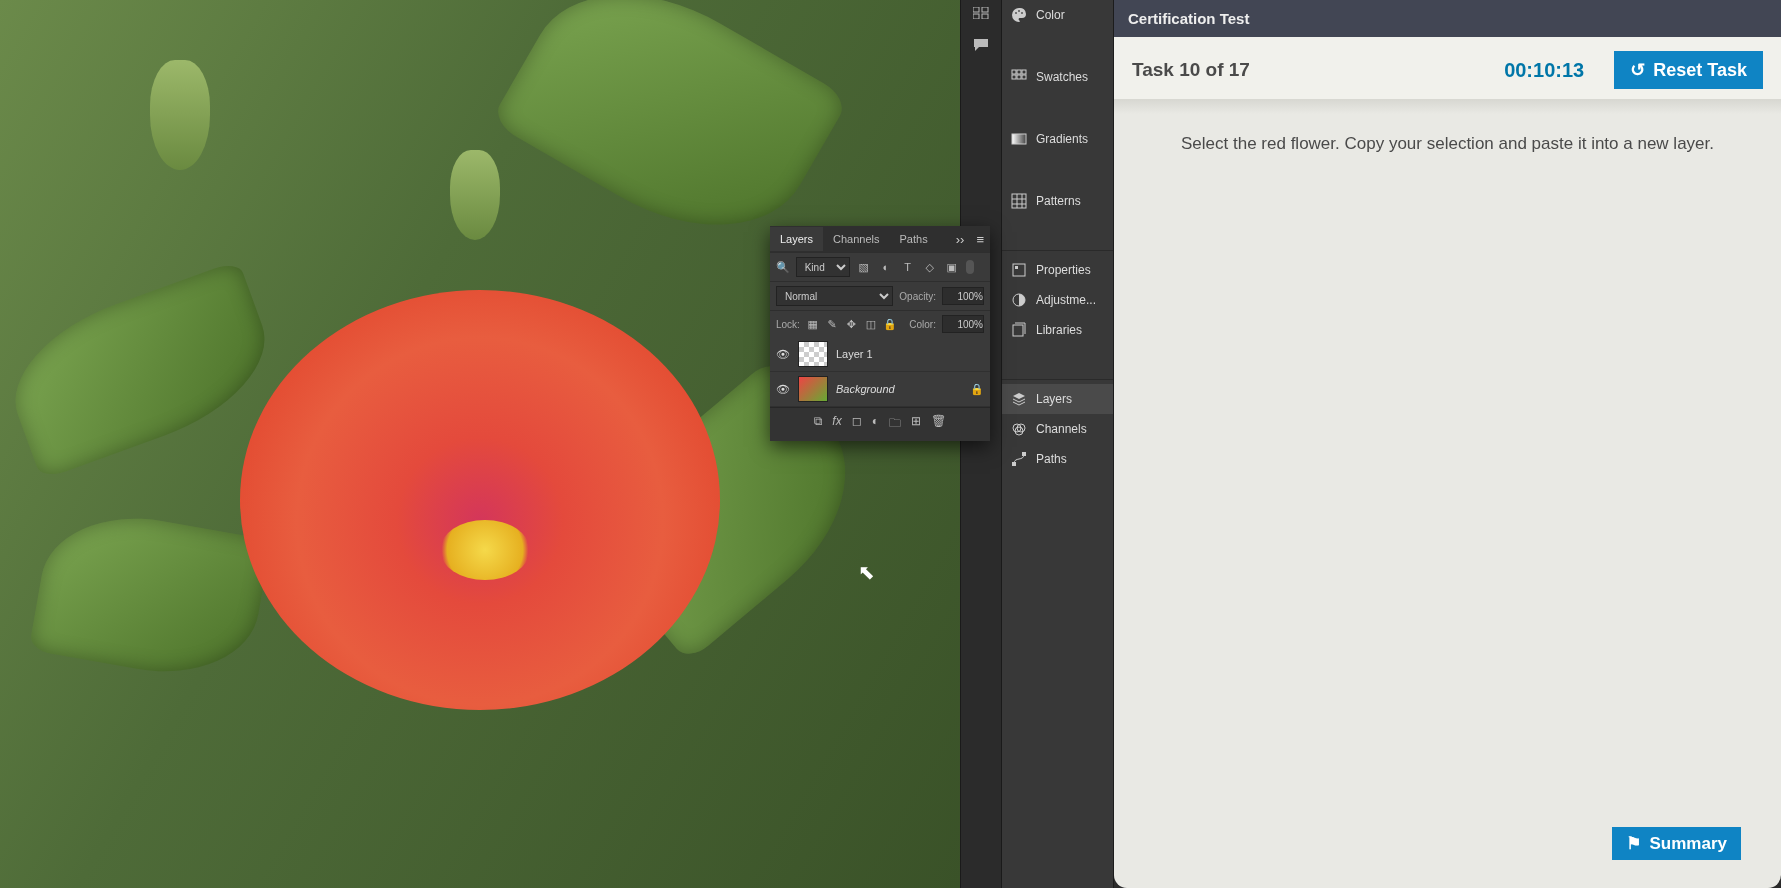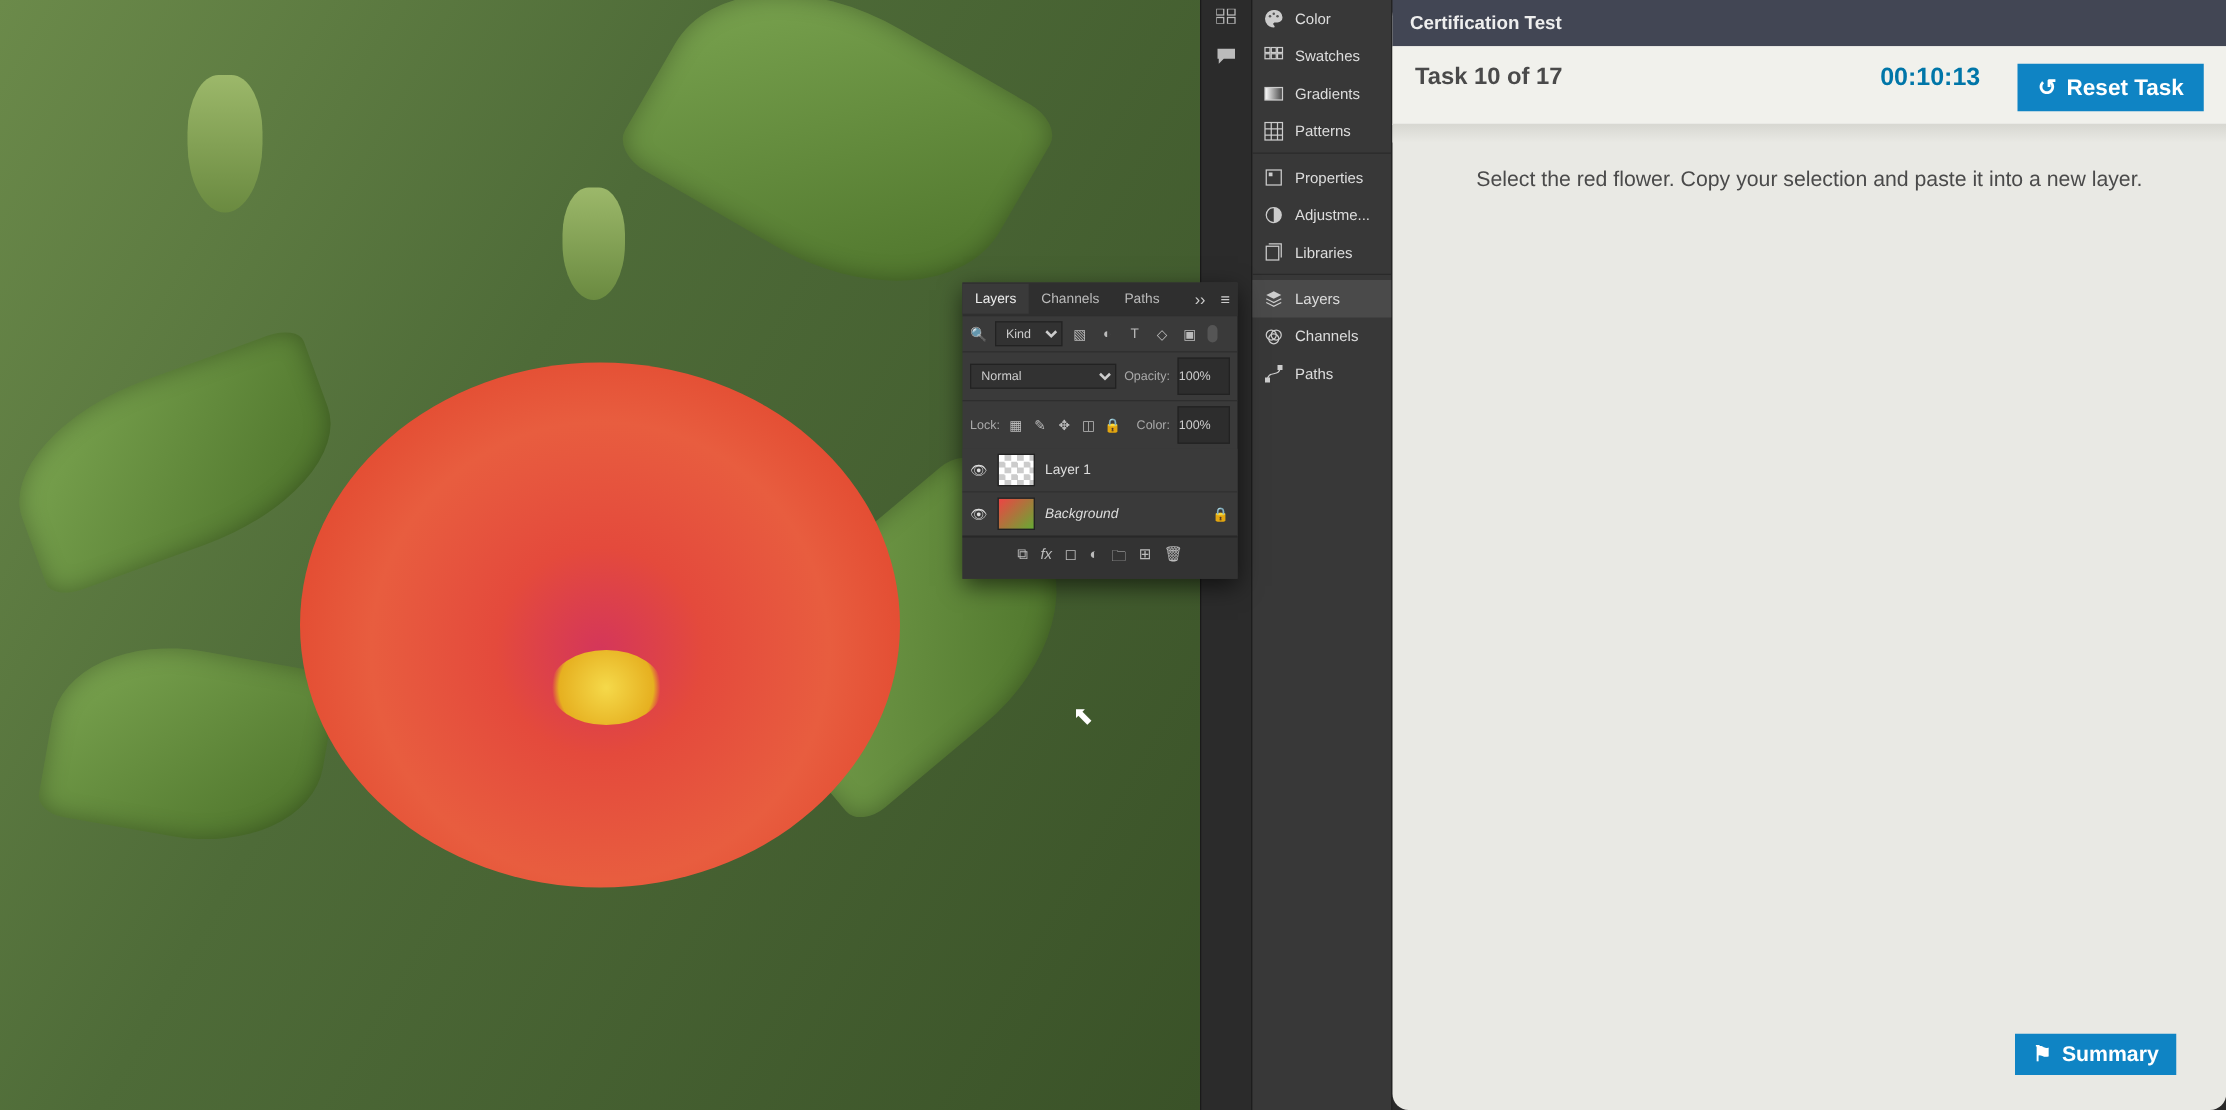--- a/index.html
+++ b/index.html
@@ -29,58 +29,58 @@
   }
   .canvas-area .bud1{position:absolute;left:150px;top:60px;width:60px;height:110px;background:linear-gradient(#9cb86a,#6a8a40);border-radius:50% 50% 60% 60%;}
   .canvas-area .bud2{position:absolute;left:450px;top:150px;width:50px;height:90px;background:linear-gradient(#9cb86a,#6a8a40);border-radius:50% 50% 60% 60%;}
   .cursor{position:absolute;left:858px;top:560px;color:#fff;font-size:20px;pointer-events:none;}
 
   
   .gap { width: 42px; background:#2b2b2b; border-left:1px solid #1a1a1a; border-right:1px solid #1a1a1a; display:flex;flex-direction:column;align-items:center;padding-top:4px;gap:14px;}
   .gap .sicon{width:22px;height:18px;display:flex;align-items:center;justify-content:center;color:#bdbdbd;font-size:14px;cursor:pointer;}
 
   
-  .panel-col { width: 112px; background:#383838; border-right:1px solid #1c1c1c; display:flex; flex-direction:column; }
+  .panel-col { width: 112px; background:#383838; border-right:1px solid #1c1c1c; display:flex; flex-direction:column;gap:32px; }
   .panel-item { display:flex; align-items:center; gap:8px; padding:6px 8px; color:#ddd; font-size:12px; cursor:pointer; }
   .panel-item.active{background:#4a4a4a;}
   .panel-item .picon{width:18px;height:18px;display:flex;align-items:center;justify-content:center;color:#ccc;font-size:14px;}
   .panel-group{border-top:1px solid #2a2a2a;padding-top:4px;margin-top:2px;}
 
   
   .layers-panel {
     position: absolute; left: 770px; top: 226px; width: 220px;
     background:#3a3a3a; color:#ccc; font-size:11px;
     box-shadow: 0 6px 18px rgba(0,0,0,.6);
   }
   .lp-tabs{display:flex;align-items:center;background:#2f2f2f;height:26px;}
   .lp-tab{padding:6px 10px;color:#bbb;cursor:pointer;font-size:11px;}
   .lp-tab.active{background:#3a3a3a;color:#eee;}
   .lp-tabs .sp{flex:1;}
   .lp-menu{padding:0 6px;color:#ccc;font-size:13px;cursor:pointer;}
   .lp-row{display:flex;align-items:center;gap:6px;padding:4px 6px;border-top:1px solid #2e2e2e;}
   .lp-row .small-ic{width:16px;height:16px;display:flex;align-items:center;justify-content:center;color:#bbb;cursor:pointer;}
   .lp-sel{background:#323232;border:1px solid #222;color:#ccc;font-size:10px;padding:2px 4px;height:20px;}
   .lp-label{color:#aaa;font-size:10px;}
-  .lp-field{background:#2d2d2d;border:1px solid #222;color:#ccc;width:42px;height:30px;font-size:10px;text-align:left;}
+  .lp-field{background:#2d2d2d;border:1px solid #222;color:#ccc;width:42px;height:18px;font-size:10px;text-align:right;}
   .lp-layerlist{background:#3a3a3a;}
   .lp-layer{display:flex;align-items:center;gap:8px;padding:4px 6px;border-bottom:1px solid #303030;cursor:pointer;}
   .lp-eye{width:14px;color:#ddd;}
   .lp-thumb{width:30px;height:26px;border:1px solid #222;background:
     repeating-conic-gradient(#ccc 0% 25%, #fff 0% 50%) 0 0/10px 10px;}
   .lp-thumb.photo{background:linear-gradient(135deg,#e44,#6a3);} 
   .lp-name{flex:1;color:#ddd;}
   .lp-name.italic{font-style:italic;}
   .lp-lock{color:#bbb;}
   .lp-bottom{display:flex;gap:10px;justify-content:center;padding:6px 0;background:#333;border-top:1px solid #262626;}
   .lp-bottom .bicon{color:#bbb;font-size:12px;cursor:pointer;}
 
   
   .cert-pane{flex:1;display:flex;flex-direction:column;background:#e9e9e4;border-radius:13px;}
   .cert-header{background:#424654;color:#eee;font-weight:600;padding:10px 14px;font-size:15px;}
-  .cert-top{display:flex;padding:14px 18px 10px;gap:30px;background:#f1f1ec;border-bottom:1px solid #d8d8d2;}
+  .cert-top{display:flex;align-items:center;padding:14px 18px 10px;gap:30px;background:#f1f1ec;border-bottom:1px solid #d8d8d2;}
   .cert-task{color:#4a4a4a;font-size:19px;font-weight:600;}
   .cert-timer{color:#0076a8;font-size:20px;font-weight:600;margin-left:auto;}
   .cert-reset{background:#0f84c4;color:#fff;display:flex;align-items:center;gap:8px;padding:8px 16px;font-size:18px;font-weight:600;cursor:pointer;}
   .cert-reset .ricon{font-size:18px;}
   .cert-divider{height:14px;background:linear-gradient(#d8d8d2,#e9e9e4);}
   .cert-body{padding:18px 24px;color:#4a4a4a;font-size:17px;line-height:1.45;flex:1;text-align:center;}
   .cert-footer{display:flex;justify-content:flex-end;padding:10px 40px 28px;}
   .cert-summary{background:#0f84c4;color:#fff;display:flex;align-items:center;gap:8px;padding:6px 14px;font-size:17px;font-weight:600;cursor:pointer;}
 
   svg{display:block;}

